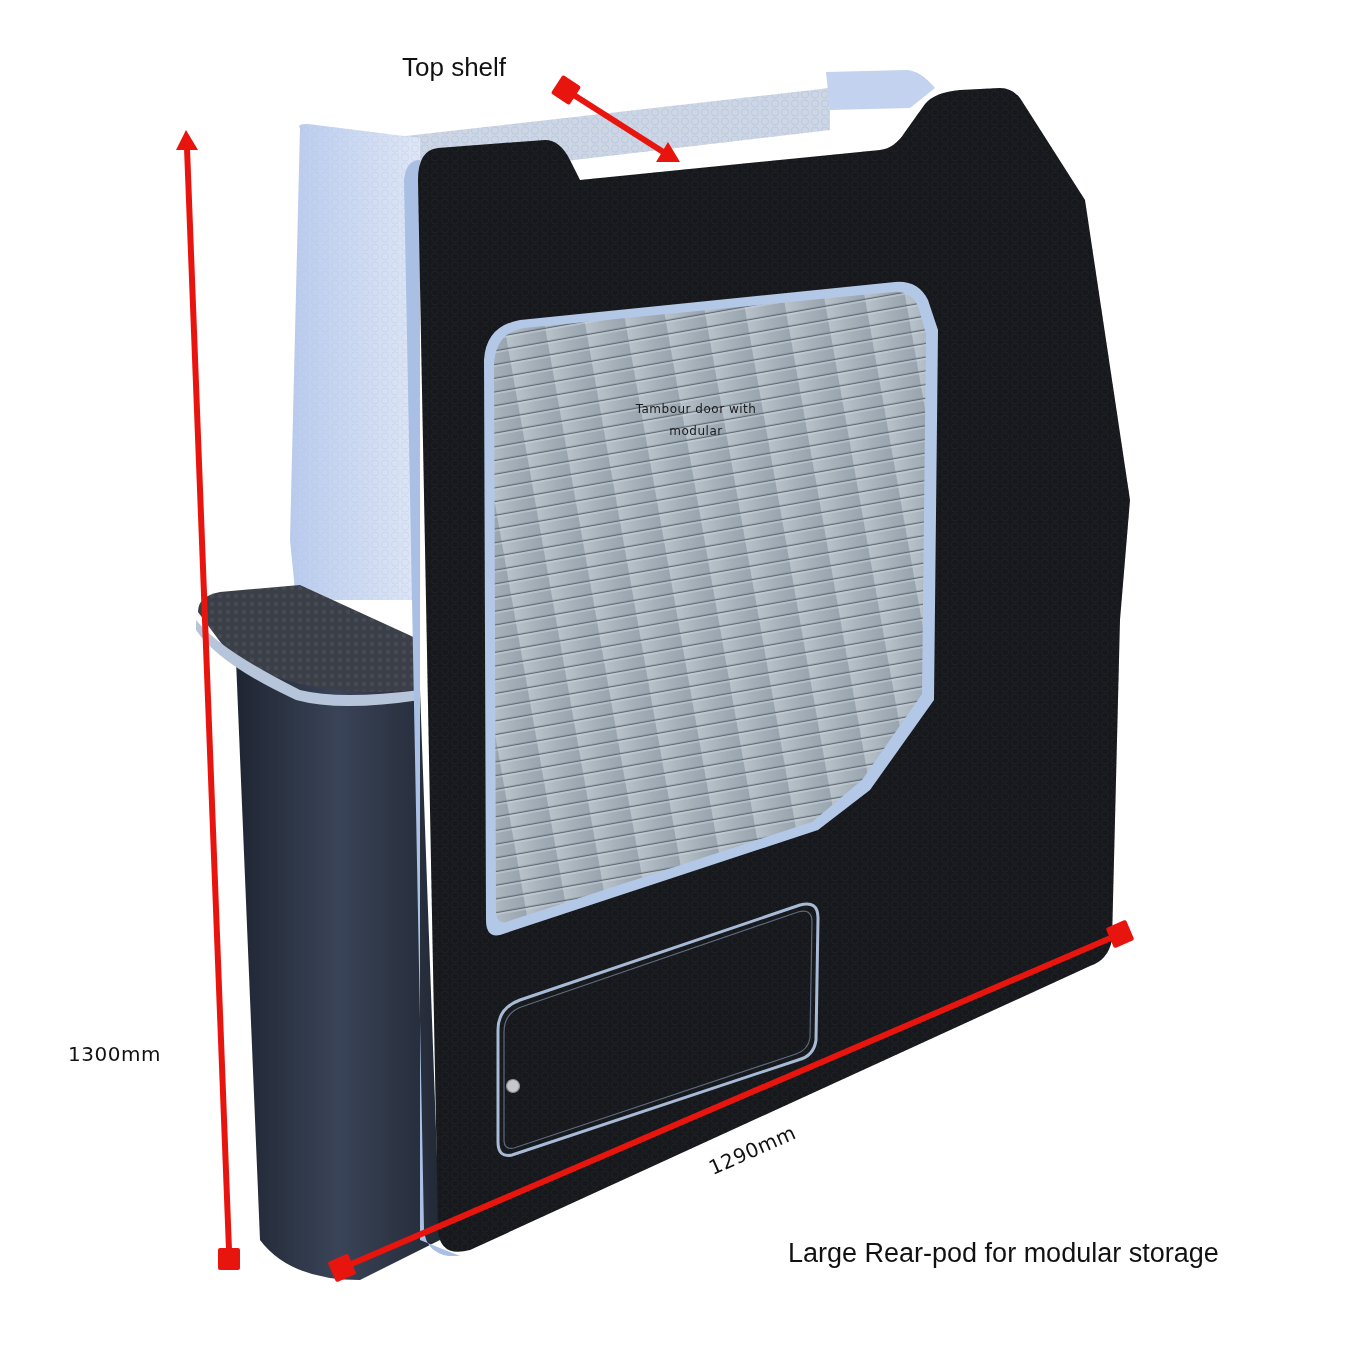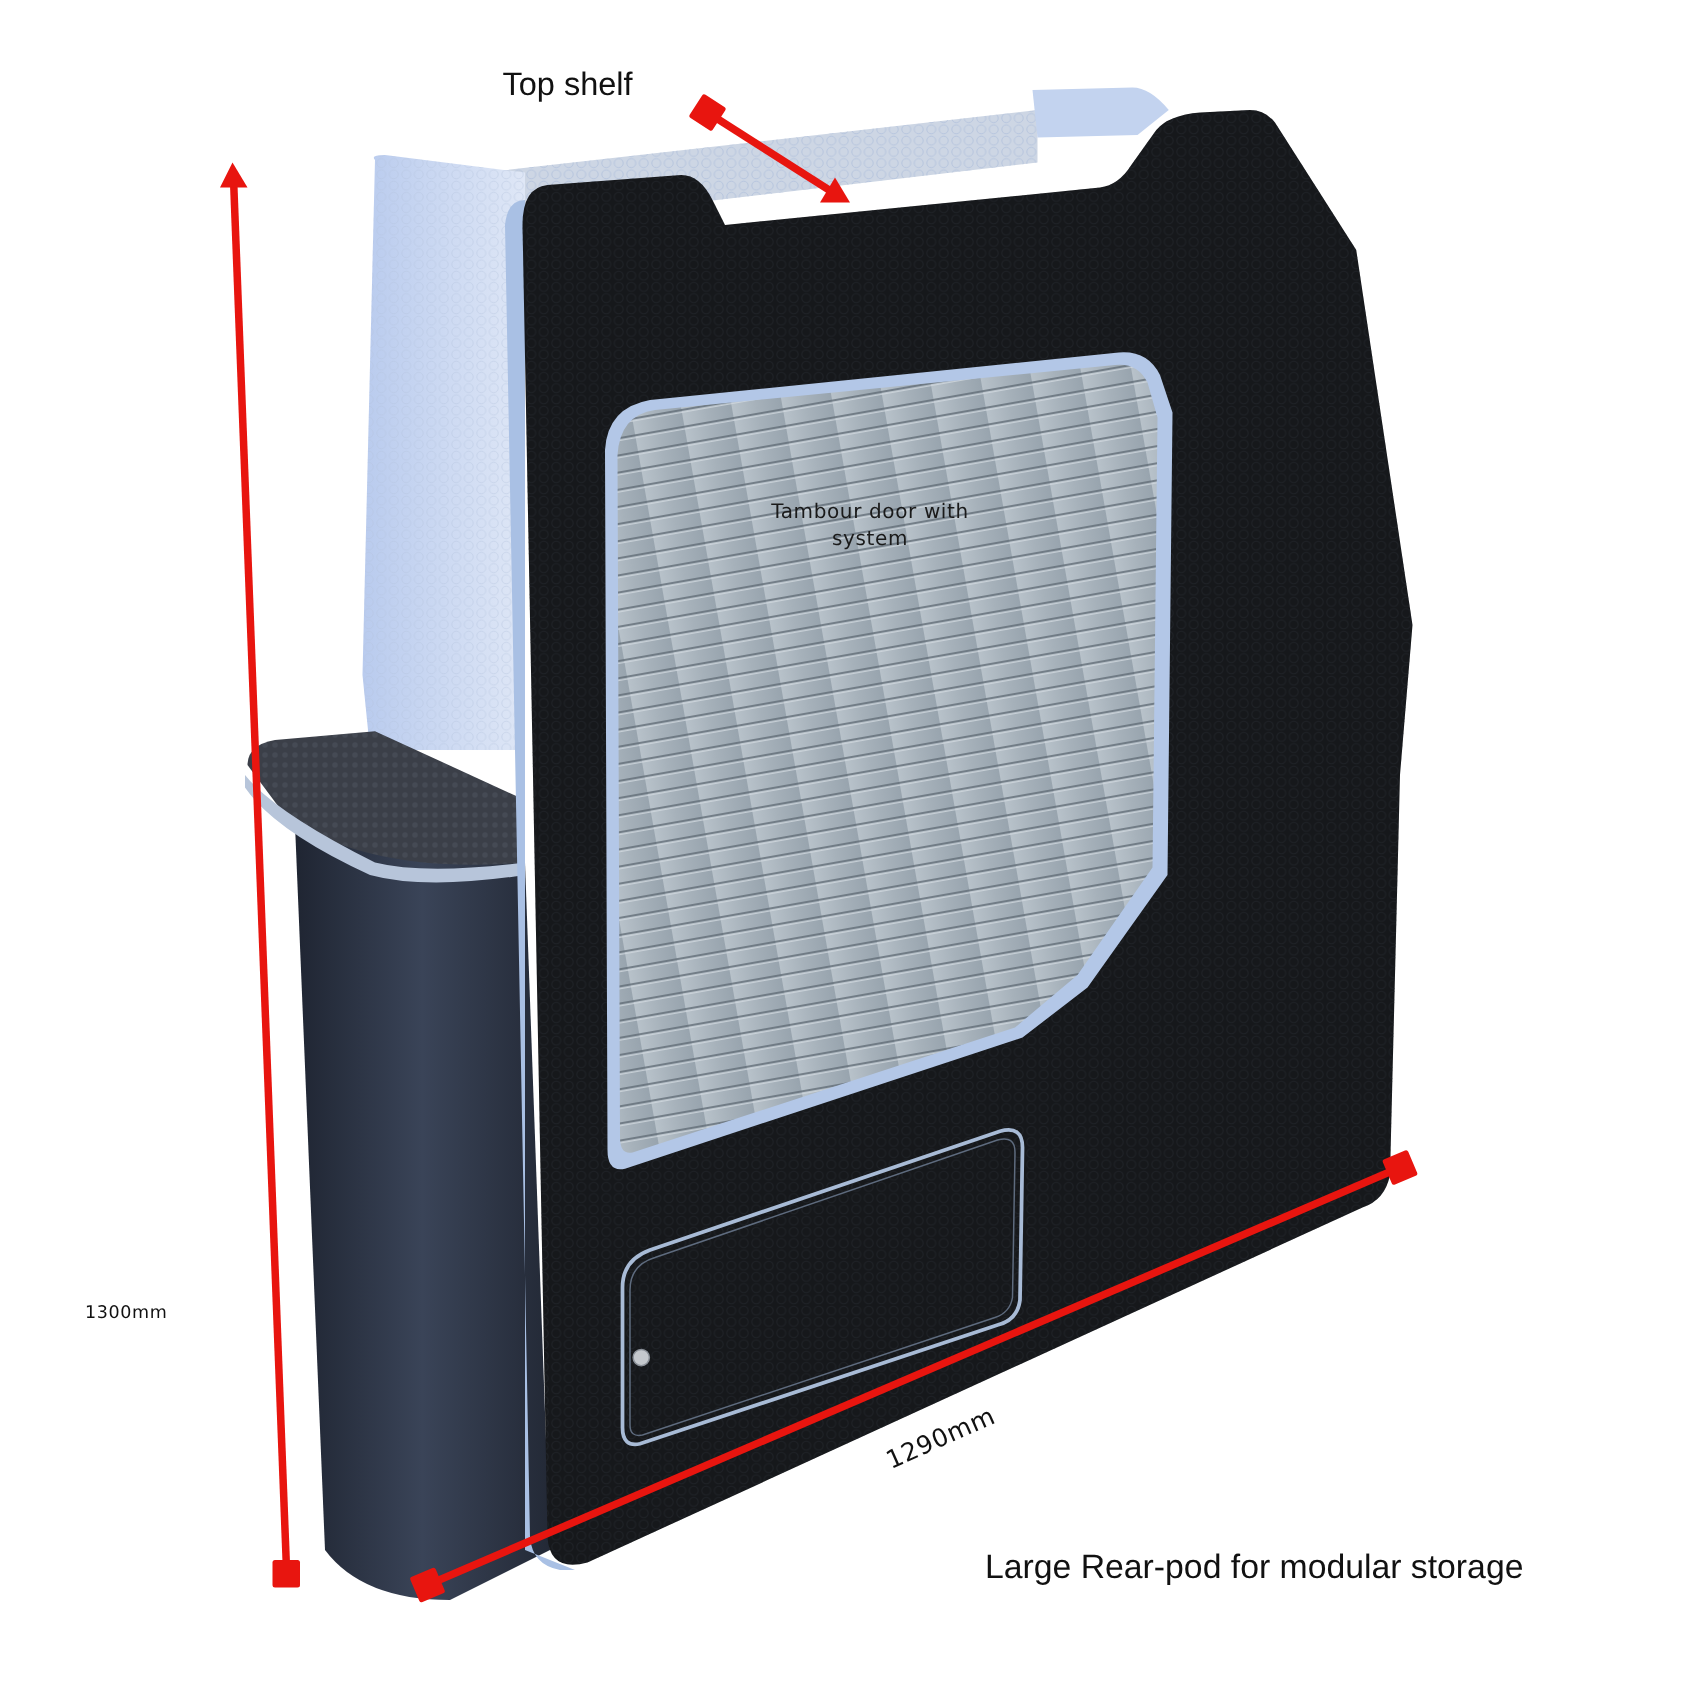--- a/index.html
+++ b/index.html
@@ -1,23 +1,23 @@
 <!DOCTYPE html>
 <html><head>
   <meta charset="utf-8">
   <style>
     html, body { margin: 0; padding: 0; background: #ffffff; }
     body { width: 1346px; height: 1346px; position: relative; overflow: hidden;
            font-family: "DejaVu Sans", sans-serif; }
     #stage { position: absolute; left: 0; top: 0; width: 1346px; height: 1346px; }
     .label { position: absolute; color: #111; white-space: nowrap; }
     .label-top-shelf { left: 402px; top: 52px; font-size: 26px; font-family: "Liberation Sans", sans-serif; }
-    .label-tambour { left: 548px; top: 398px; width: 296px; text-align: center; font-size: 16px;
+    .label-tambour { left: 548px; top: 398px; width: 296px; text-align: center; font-size: 12px;
                      line-height: 22px; font-family: "DejaVu Sans", sans-serif; letter-spacing: 0.5px; color: #1a1a1a; }
-    .label-height { left: 68px; top: 1042px; font-size: 14px; font-family: "DejaVu Sans", sans-serif; letter-spacing: 0.5px; }
+    .label-height { left: 68px; top: 1042px; font-size: 20px; font-family: "DejaVu Sans", sans-serif; letter-spacing: 0.5px; }
     .label-width { left: 705px; top: 1158px; font-size: 20px; font-family: "DejaVu Sans", sans-serif;
                    transform: rotate(-24deg); transform-origin: left top; letter-spacing: 0.5px; }
     .label-caption { left: 788px; top: 1238px; font-size: 27px; font-family: "Liberation Sans", sans-serif; }
   </style>
 </head>
 <body>
 
 <div id="stage">
   <svg width="1346" height="1346" viewBox="0 0 1346 1346" xmlns="http://www.w3.org/2000/svg">
     <defs>
@@ -103,18 +103,18 @@
     <g>
       <line x1="566" y1="90" x2="668" y2="155" stroke="#e8150f" stroke-width="6"></line>
       <rect x="555" y="79" width="22" height="22" rx="2" fill="#e8150f" transform="rotate(33 566 90)"></rect>
       <polygon points="680,162 656,162 668,142" fill="#e8150f"></polygon>
     </g>
   </svg>
 
   <div class="label label-top-shelf">Top shelf</div>
   <div class="label label-tambour">
     <div>Tambour door with</div>
-    <div>system</div>
+    <div>modular</div>
   </div>
   <div class="label label-height">1300mm</div>
   <div class="label label-width">1290mm</div>
   <div class="label label-caption">Large Rear-pod for modular storage</div>
 </div>
 
 </body></html>

